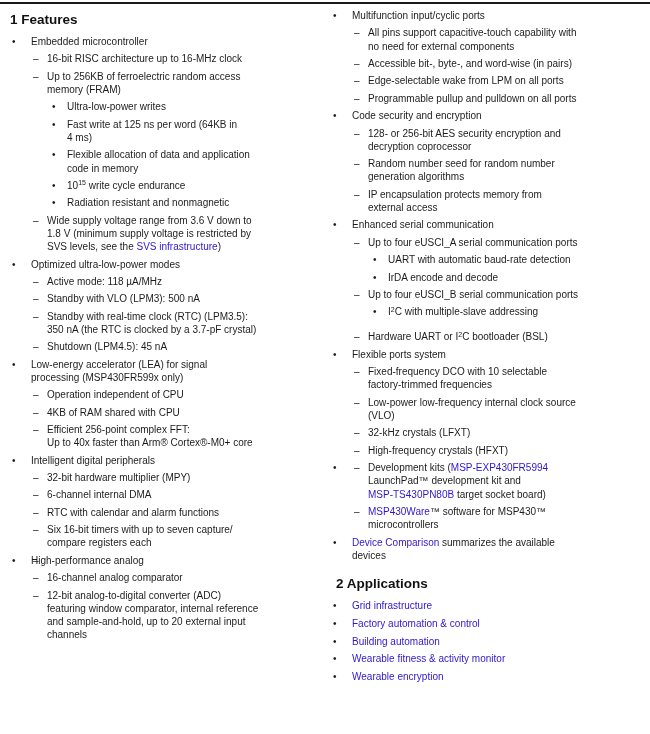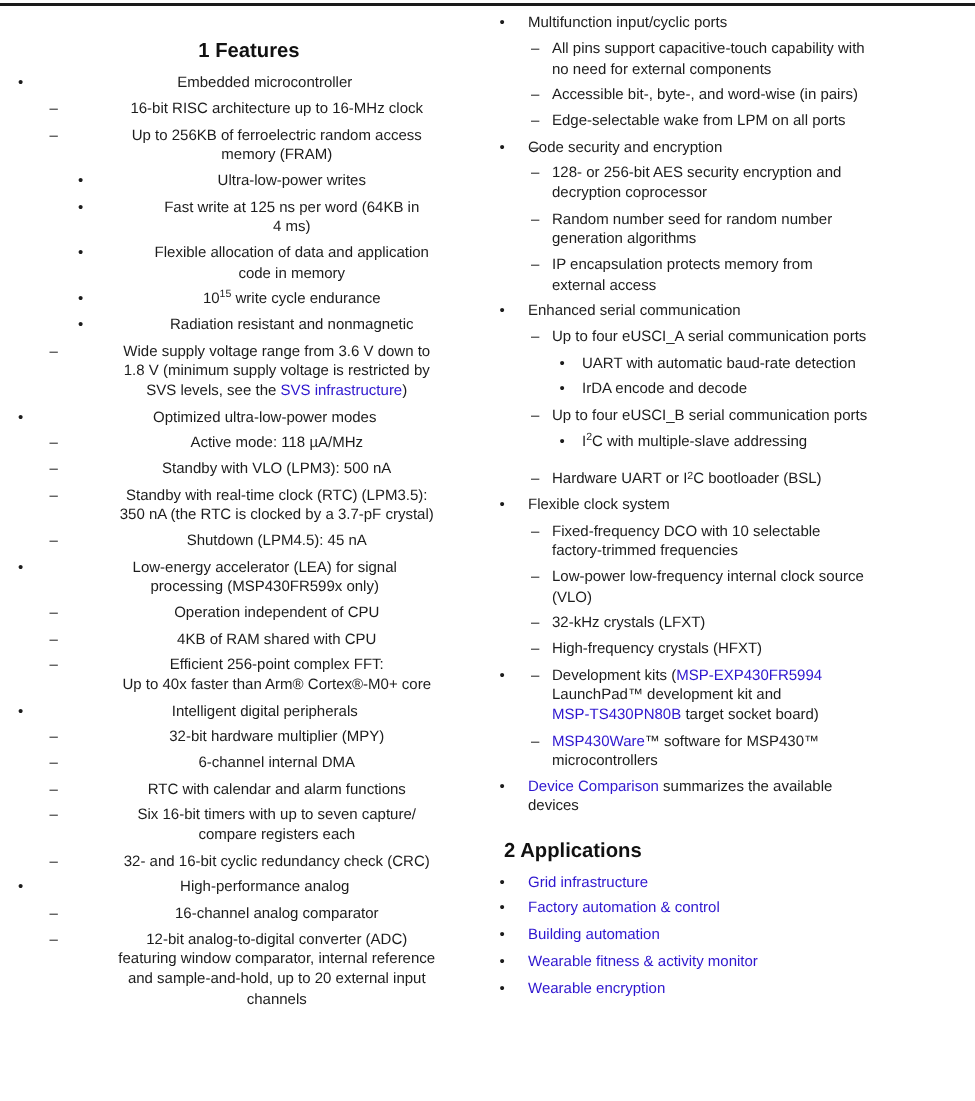--- a/index.html
+++ b/index.html
@@ -7,21 +7,21 @@
     position:relative;
     width:650px;height:734px;
     background:#ffffff;
     font-family:"Liberation Sans","DejaVu Sans",sans-serif;
     font-size:10px;line-height:13.2px;
     color:#1c1c1c;
     overflow:hidden;
   }
   .toprule{position:absolute;left:0;top:2px;width:650px;height:2px;background:#1a1a1a;}
   .col{position:absolute;}
-  .col-left{left:10px;top:26px;width:312px;text-align:center;}
+  .col-left{left:10px;top:12px;width:312px;}
   .col-right{left:331px;top:9px;width:314px;}
   .heading{font-size:13.5px;font-weight:bold;line-height:16px;margin:0 0 7px 0;color:#111;}
   .apps-heading{margin:14px 0 7px 5px;}
   .item{position:relative;margin-top:4.2px;}
   .list .item:first-child{margin-top:0;}
   .item .marker{position:absolute;top:0;}
   .item.lvl1{padding-left:21px;}
   .item.lvl1 .marker{left:2px;}
   .item.lvl2{padding-left:37px;}
   .item.lvl2 .marker{left:23px;}
@@ -57,46 +57,46 @@
         <div class="item lvl2"><span class="marker">–</span><span class="body">Shutdown (LPM4.5): 45 nA</span></div>
         <div class="item lvl1"><span class="marker">•</span><span class="body">Low-energy accelerator (LEA) for signal<br>processing (MSP430FR599x only)</span></div>
         <div class="item lvl2"><span class="marker">–</span><span class="body">Operation independent of CPU</span></div>
         <div class="item lvl2"><span class="marker">–</span><span class="body">4KB of RAM shared with CPU</span></div>
         <div class="item lvl2"><span class="marker">–</span><span class="body">Efficient 256-point complex FFT:<br>Up to 40x faster than Arm® Cortex®-M0+ core</span></div>
         <div class="item lvl1"><span class="marker">•</span><span class="body">Intelligent digital peripherals</span></div>
         <div class="item lvl2"><span class="marker">–</span><span class="body">32-bit hardware multiplier (MPY)</span></div>
         <div class="item lvl2"><span class="marker">–</span><span class="body">6-channel internal DMA</span></div>
         <div class="item lvl2"><span class="marker">–</span><span class="body">RTC with calendar and alarm functions</span></div>
         <div class="item lvl2"><span class="marker">–</span><span class="body">Six 16-bit timers with up to seven capture/<br>compare registers each</span></div>
-        <div class="item lvl2"><span class="marker">–</span><span class="body">32- and 16-bit cyclic redundancy check (CRC)</span></div>
+        <div class="item lvl2"><span class="marker">–</span></div>
         <div class="item lvl1"><span class="marker">•</span><span class="body">High-performance analog</span></div>
         <div class="item lvl2"><span class="marker">–</span><span class="body">16-channel analog comparator</span></div>
         <div class="item lvl2"><span class="marker">–</span><span class="body">12-bit analog-to-digital converter (ADC)<br>featuring window comparator, internal reference<br>and sample-and-hold, up to 20 external input<br>channels</span></div>
       </div>
   </div>
 
   <div class="col col-right">
     <div class="list">
         <div class="item lvl1"><span class="marker">•</span><span class="body">Multifunction input/cyclic ports</span></div>
         <div class="item lvl2"><span class="marker">–</span><span class="body">All pins support capacitive-touch capability with<br>no need for external components</span></div>
         <div class="item lvl2"><span class="marker">–</span><span class="body">Accessible bit-, byte-, and word-wise (in pairs)</span></div>
         <div class="item lvl2"><span class="marker">–</span><span class="body">Edge-selectable wake from LPM on all ports</span></div>
-        <div class="item lvl2"><span class="marker">–</span></div>
+        <div class="item lvl2"><span class="marker">–</span><span class="body">Programmable pullup and pulldown on all ports</span></div>
         <div class="item lvl1"><span class="marker">•</span><span class="body">Code security and encryption</span></div>
         <div class="item lvl2"><span class="marker">–</span><span class="body">128- or 256-bit AES security encryption and<br>decryption coprocessor</span></div>
         <div class="item lvl2"><span class="marker">–</span><span class="body">Random number seed for random number<br>generation algorithms</span></div>
         <div class="item lvl2"><span class="marker">–</span><span class="body">IP encapsulation protects memory from<br>external access</span></div>
         <div class="item lvl1"><span class="marker">•</span><span class="body">Enhanced serial communication</span></div>
         <div class="item lvl2"><span class="marker">–</span><span class="body">Up to four eUSCI_A serial communication ports</span></div>
         <div class="item lvl3"><span class="marker">•</span><span class="body">UART with automatic baud-rate detection</span></div>
         <div class="item lvl3"><span class="marker">•</span><span class="body">IrDA encode and decode</span></div>
         <div class="item lvl2"><span class="marker">–</span><span class="body">Up to four eUSCI_B serial communication ports</span></div>
         <div class="item lvl3"><span class="marker">•</span><span class="body">I<sup>2</sup>C with multiple-slave addressing</span></div>
         <div class="item lvl2 gap"><span class="marker">–</span><span class="body">Hardware UART or I<sup>2</sup>C bootloader (BSL)</span></div>
-        <div class="item lvl1"><span class="marker">•</span><span class="body">Flexible clock system</span></div>
+        <div class="item lvl1"><span class="marker">•</span><span class="body">Flexible ports system</span></div>
         <div class="item lvl2"><span class="marker">–</span><span class="body">Fixed-frequency DCO with 10 selectable<br>factory-trimmed frequencies</span></div>
         <div class="item lvl2"><span class="marker">–</span><span class="body">Low-power low-frequency internal clock source<br>(VLO)</span></div>
         <div class="item lvl2"><span class="marker">–</span><span class="body">32-kHz crystals (LFXT)</span></div>
         <div class="item lvl2"><span class="marker">–</span><span class="body">High-frequency crystals (HFXT)</span></div>
         <div class="item lvl1"><span class="marker">•</span></div>
         <div class="item lvl2"><span class="marker">–</span><span class="body">Development kits (<span class="link">MSP-EXP430FR5994</span><br>LaunchPad™ development kit and<br><span class="link">MSP-TS430PN80B</span> target socket board)</span></div>
         <div class="item lvl2"><span class="marker">–</span><span class="body"><span class="link">MSP430Ware</span>™ software for MSP430™<br>microcontrollers</span></div>
         <div class="item lvl1"><span class="marker">•</span><span class="body"><span class="link">Device Comparison</span> summarizes the available<br>devices</span></div>
       </div>
     <div class="heading apps-heading">2 Applications</div>

